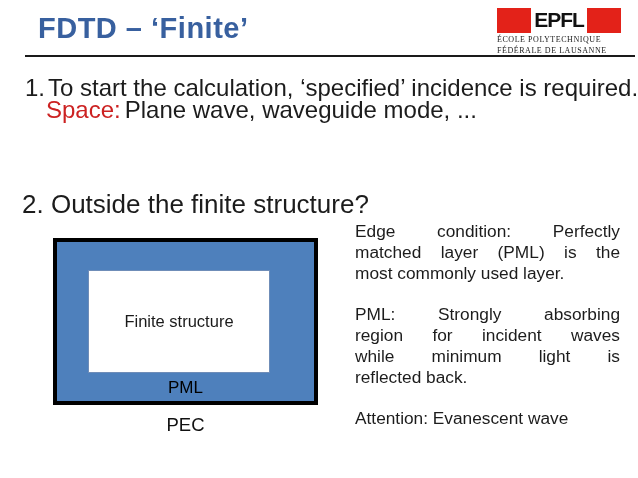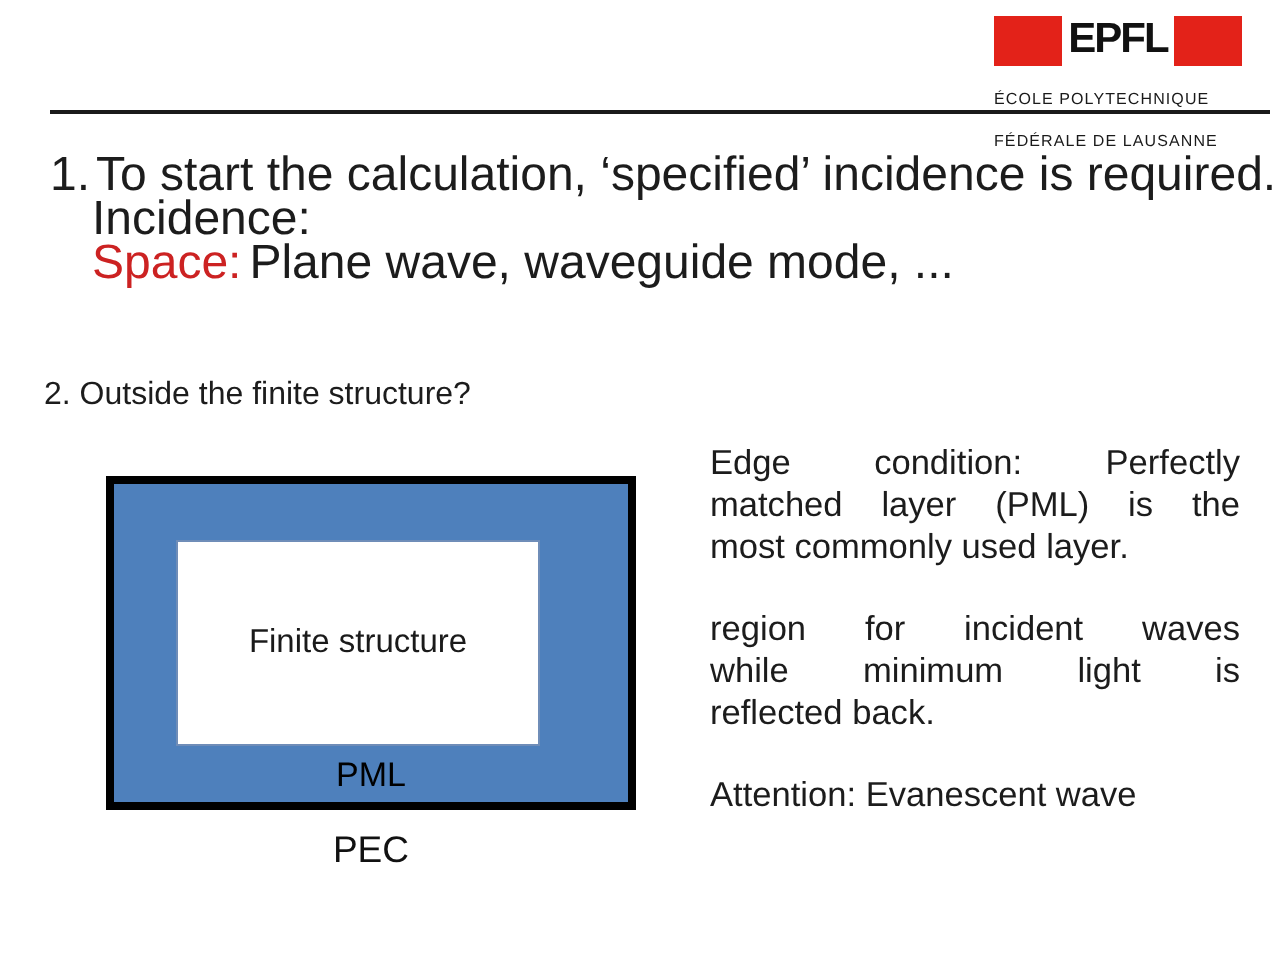--- a/index.html
+++ b/index.html
@@ -31,39 +31,39 @@
     background: #86efac;
   }
   .logo-bar .red { flex: 1; background: #E32219; }
   .logo-bar .acr {
     background: #ffffff; color: #111;
     font-weight: bold; font-size: 21px; line-height: 24px;
     letter-spacing: -1px; padding: 0 3px;
     font-stretch: condensed;
   }
   .logo-name {
-    margin-top: 12px;
+    margin-top: 2px;
     font-size: 8px; line-height: 9px; letter-spacing: 0.55px;
-    color: #1a1a1a; white-space: nowrap;
+    color: #1a1a1a; white-space: nowrap; font-family: Liberation Serif, serif;
   }
   
   .body-list {
     position: absolute; left: 25px; top: 77px;
     font-size: 24px; line-height: 22px; color: #1c1c1c;
     white-space: nowrap;
   }
   .body-list .num { display: inline-block; width: 23px; }
   .body-list .sub { padding-left: 21px; }
   .red-label {
     color: #CC2222; display: inline-block; min-width: 57px;
     margin-right: 4px;
   }
   .item2 {
     position: absolute; left: 22px; top: 189px;
-    font-size: 16px; color: #1c1c1c; white-space: nowrap;
+    font-size: 26px; color: #1c1c1c; white-space: nowrap;
   }
   
   .diagram-outer {
     position: absolute; left: 53px; top: 238px;
     width: 265px; height: 167px;
     background: #4E80BC; border: 4px solid #000;
   }
   .finite-box {
     position: absolute; left: 31px; top: 28px;
     width: 182px; height: 103px;
@@ -86,38 +86,38 @@
   }
   .right-col .para { margin-bottom: 20px; }
   .rc-line { text-align: justify; text-align-last: justify; }
   .rc-line.last { text-align-last: left; }
 </style>
 </head>
 <body>
 
 <div class="slide">
 
+  <div class="title">FDTD – ‘Finite’</div>
 
   <div class="logo">
     <div class="logo-bar">
       <div class="red"></div>
       <div class="acr">EPFL</div>
       <div class="red"></div>
     </div>
     <div class="logo-name">ÉCOLE POLYTECHNIQUE</div>
     <div class="logo-name">FÉDÉRALE DE LAUSANNE</div>
   </div>
 
   <div class="header-rule"></div>
 
   <div class="body-list">
     <div>
       <span class="num">1.</span><span>To start the calculation, ‘specified’ incidence is required.</span>
     </div>
-    <div class="sub">Incidence:</div>
     <div class="sub">
       <span class="red-label">Space:</span><span>Plane wave, waveguide mode, ...</span>
     </div>
   </div>
 
   <div class="item2">2. Outside the finite structure?</div>
 
   <div class="diagram-outer">
     <div class="finite-box">
       <span>Finite structure</span>
@@ -126,20 +126,21 @@
   </div>
   <div class="pec-label">PEC</div>
 
   <div class="right-col">
     <div class="para">
       <div class="rc-line">Edge condition: Perfectly</div>
       <div class="rc-line">matched layer (PML) is the</div>
       <div class="rc-line last">most commonly used layer.</div>
     </div>
     <div class="para">
+      <div class="rc-line">PML: Strongly absorbing</div>
       <div class="rc-line">region for incident waves</div>
       <div class="rc-line">while minimum light is</div>
       <div class="rc-line last">reflected back.</div>
     </div>
     <div class="para">
       <div class="rc-line last">Attention: Evanescent wave</div>
     </div>
   </div>
 
 </div>

